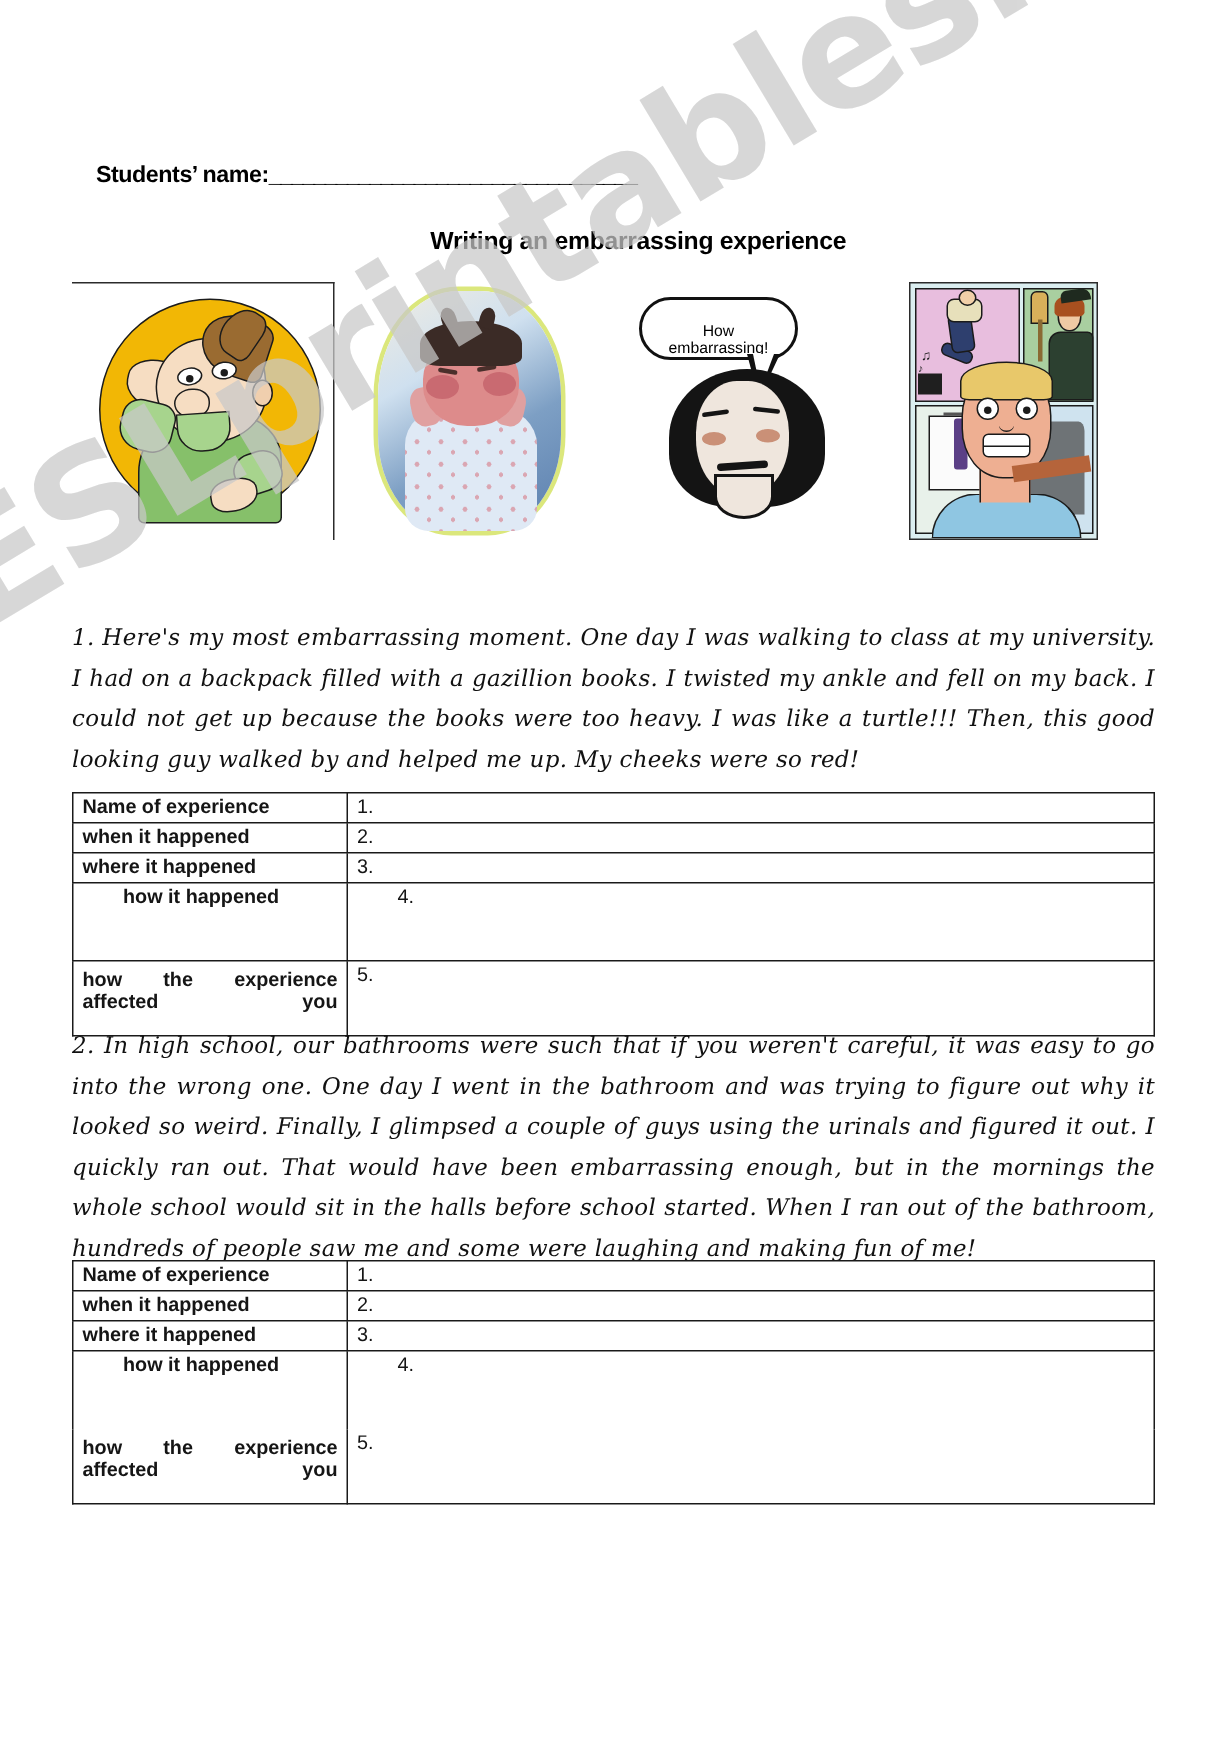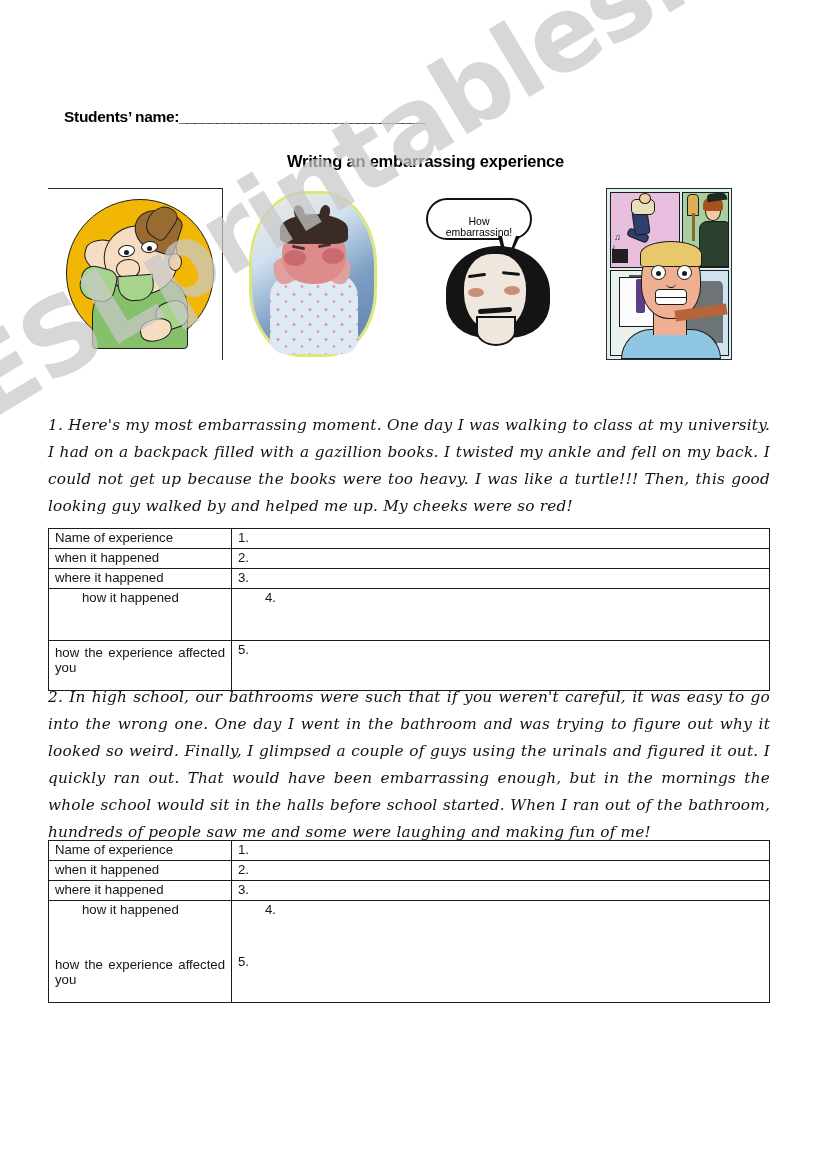--- a/index.html
+++ b/index.html
@@ -587,21 +587,21 @@
   }
   #table1 { top: 528px; }
   #table2 { top: 840px; }
   table.fill-table td {
     border: 1px solid #1a1a1a;
     padding: 1px 6px 2px 6px;
     vertical-align: top;
     height: 20px;
     background: transparent;
   }
-  table.fill-table td.label { width: 183px; }
+  table.fill-table td.label { width: 183px; font-weight: bold; }
   table.fill-table td.tall   { height: 52px; padding-left: 33px; }
   table.fill-table td.tall2  { height: 50px; }
   table.fill-table td.justify {
     text-align: justify;
     text-align-last: justify;
     padding-top: 4px;
   }
   
   #table2 tr.no-bottom td { border-bottom: none; }
   #table2 tr.no-top td { border-top: none; }

